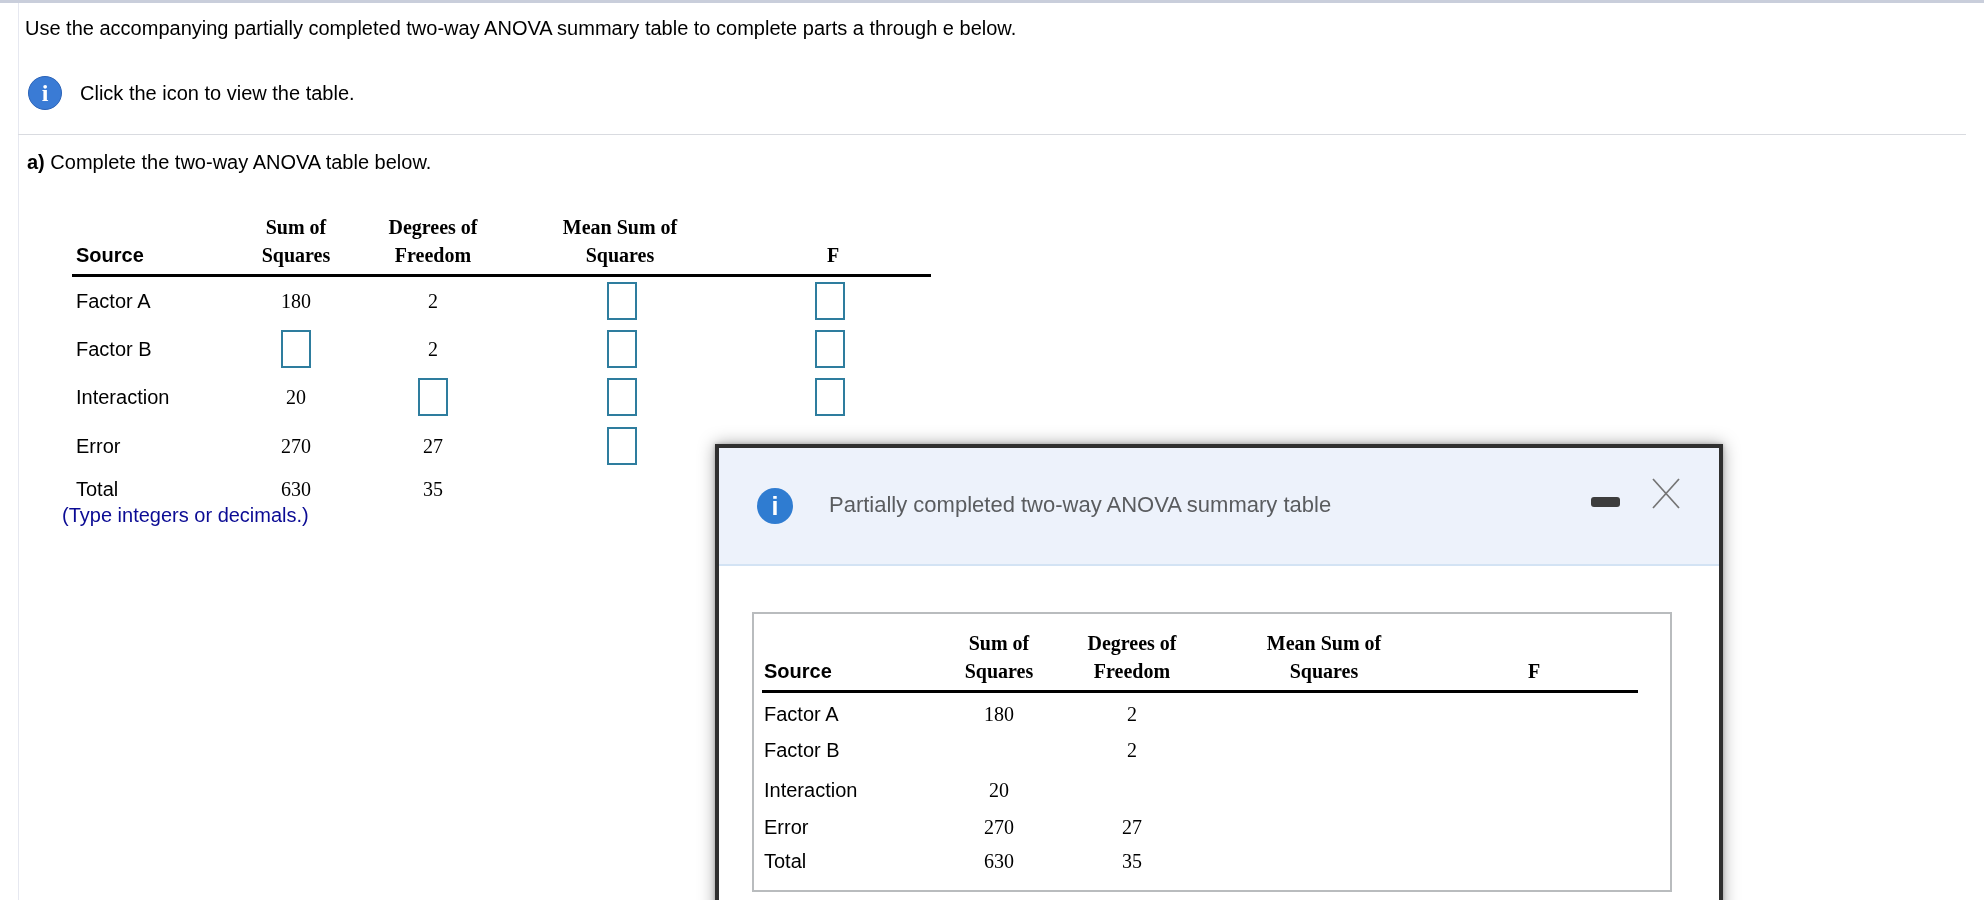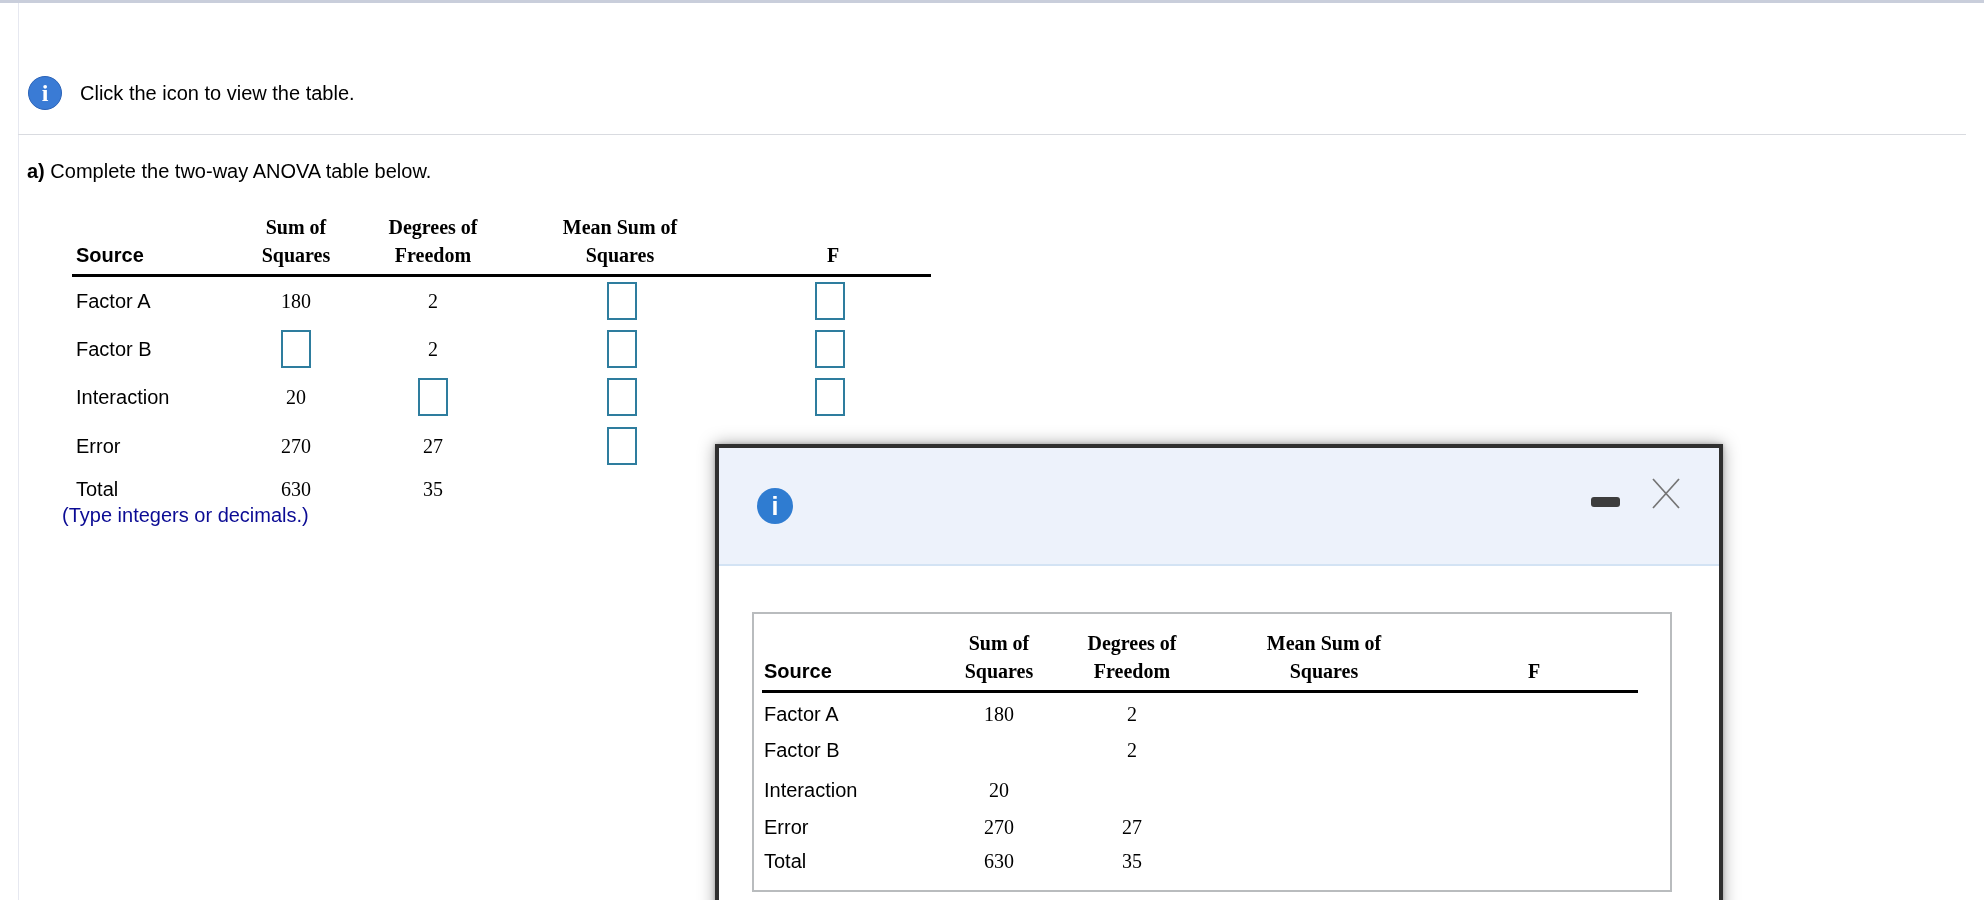--- a/index.html
+++ b/index.html
@@ -14,21 +14,21 @@
   .hint-row-text{position:absolute;left:80px;top:82px;white-space:nowrap;}
   .info-badge{
     position:absolute;border-radius:50%;
     display:flex;align-items:center;justify-content:center;
     background:#2f7cd1;color:#ffffff;font-weight:bold;cursor:pointer;
   }
   .info-badge.pg{left:28px;top:76px;width:34px;height:34px;
     background:#3a7bd5;border:1px solid #2b63b8;box-sizing:border-box;
     font-family:"Liberation Serif", serif;font-size:24px;}
   .divider{position:absolute;left:18px;top:134px;width:1948px;height:1px;background:#d9dbe0;}
-  .part-a{position:absolute;left:27px;top:160px;white-space:nowrap;}
+  .part-a{position:absolute;left:27px;top:151px;white-space:nowrap;}
   .bold{font-weight:bold;}
 
   
   .tc{position:absolute;transform:translateX(-50%);white-space:nowrap;font-family:Liberation Serif, serif;}
   .tl{position:absolute;white-space:nowrap;}
   .hdr{font-weight:bold;}
 
   
   .abox{
     position:absolute;width:26px;height:34px;border:2px solid #2e7d9e;
@@ -58,20 +58,21 @@
     border:2px solid #b9bcbe;box-sizing:border-box;background:#ffffff;
   }
 </style>
 </head>
 <body>
 
 <div class="screen">
   <div class="top-accent"></div>
   <div class="left-border"></div>
 
+  <div class="instruction">Use the accompanying partially completed two-way ANOVA summary table to complete parts a through e below.</div>
 
   <div class="info-badge pg">
     <span>i</span>
   </div>
   <div class="hint-row-text">Click the icon to view the table.</div>
 
   <div class="divider"></div>
 
   <div class="part-a"><span class="bold">a)</span><span> Complete the two-way ANOVA table below.</span></div>
 
@@ -113,20 +114,21 @@
   <div class="tc" style="left:296px;top:478px;">630</div>
   <div class="tc" style="left:433px;top:478px;">35</div>
 
   <div class="type-hint">(Type integers or decimals.)</div>
 
   <div class="dialog">
     <div class="dialog-header">
       <div class="info-badge dlg">
         <span>i</span>
       </div>
+      <div class="dialog-title">Partially completed two-way ANOVA summary table</div>
       <div class="min-btn"></div>
       <div class="close-btn">
         <svg width="40" height="40" viewBox="0 0 40 40">
           <line x1="7" y1="6" x2="33" y2="35"></line>
           <line x1="33" y1="6" x2="7" y2="35"></line>
         </svg>
       </div>
     </div>
 
     <div class="dlg-tablebox">

